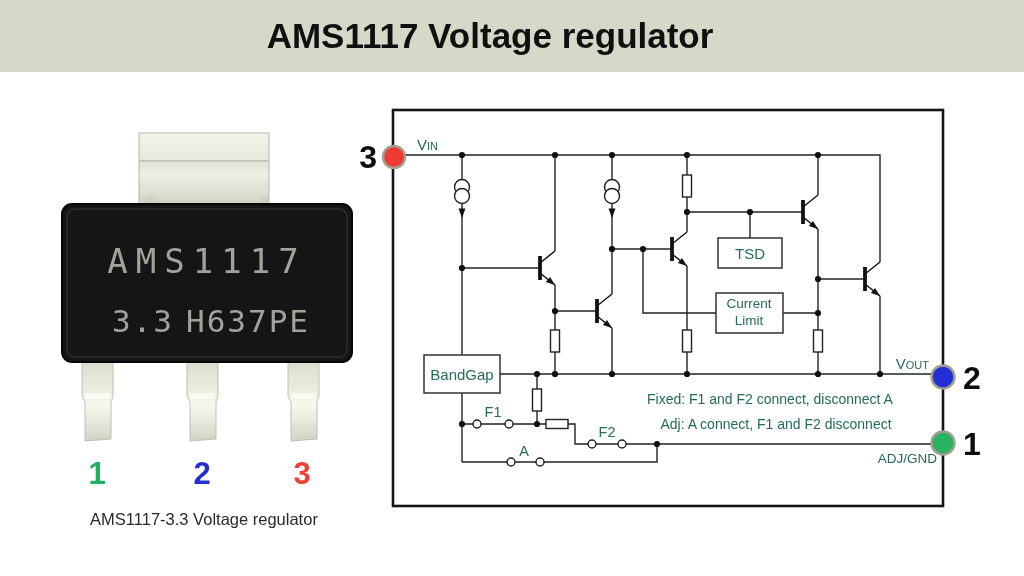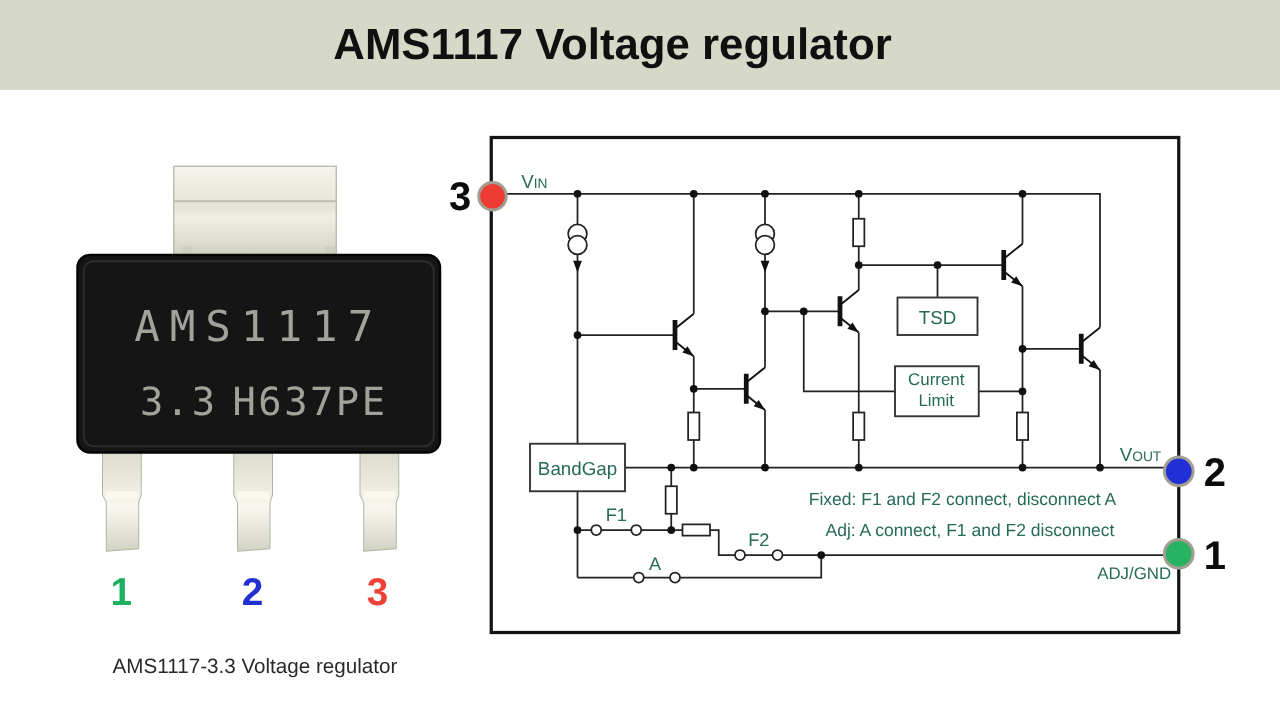--- a/index.html
+++ b/index.html
@@ -1,21 +1,21 @@
 <!DOCTYPE html>
 <html><head>
 <meta charset="utf-8">
 <style>
   html,body{margin:0;padding:0;background:#ffffff;}
   .stage{position:relative;width:1024px;height:576px;background:#ffffff;overflow:hidden;
          font-family:"Liberation Sans",sans-serif;}
   .banner{position:absolute;left:0;top:0;width:1024px;height:72px;background:#d6d8c8;}
   .banner .title{width:100%;line-height:72px;text-align:center;padding-right:44px;box-sizing:border-box;
          font-size:35px;font-weight:bold;color:#101010;letter-spacing:0px;}
-  .caption{position:absolute;top:524px;font-size:16.5px;color:#2a2a2a;text-align:center;}
+  .caption{position:absolute;top:510px;font-size:16.5px;color:#2a2a2a;text-align:center;}
   .caption.left{left:58px;width:292px;}
   .caption.right{left:500px;width:340px;}
   svg{position:absolute;left:0;top:0;}
   svg text{font-family:"Liberation Sans",sans-serif;}
   svg text.mono{font-family:"DejaVu Sans Mono",monospace;}
   .grn{fill:#266a58;}
 </style>
 </head>
 <body>
 

